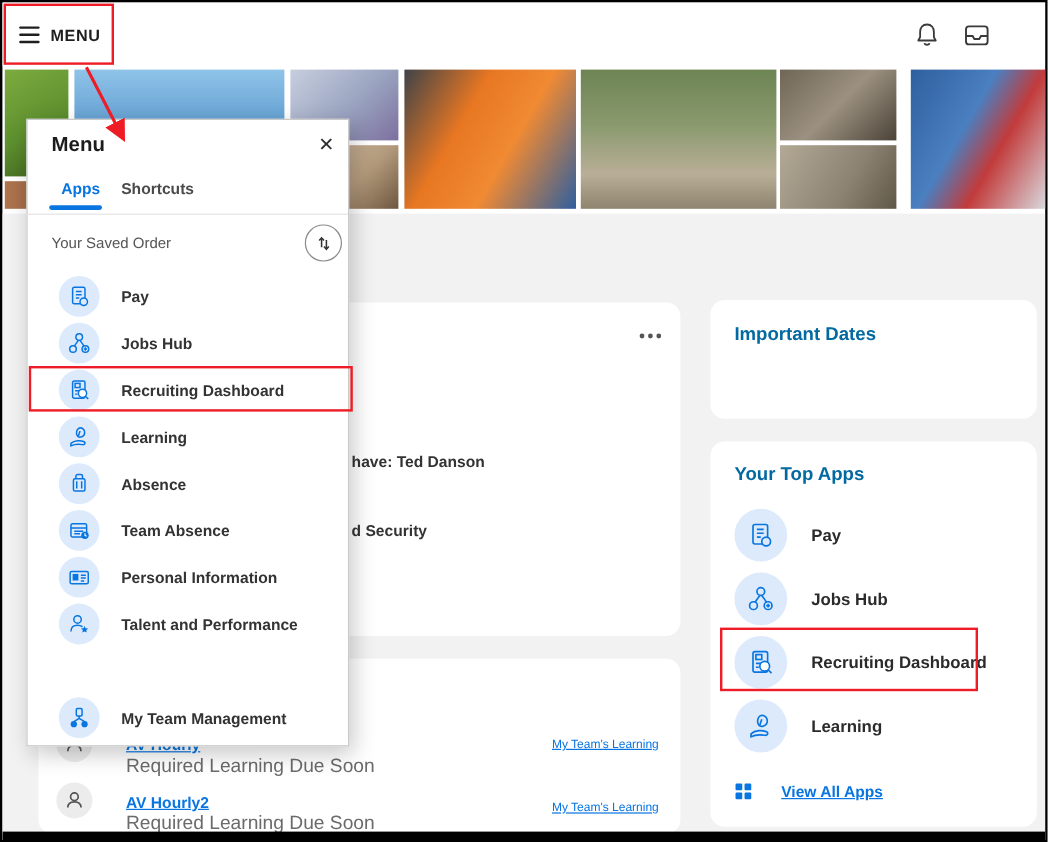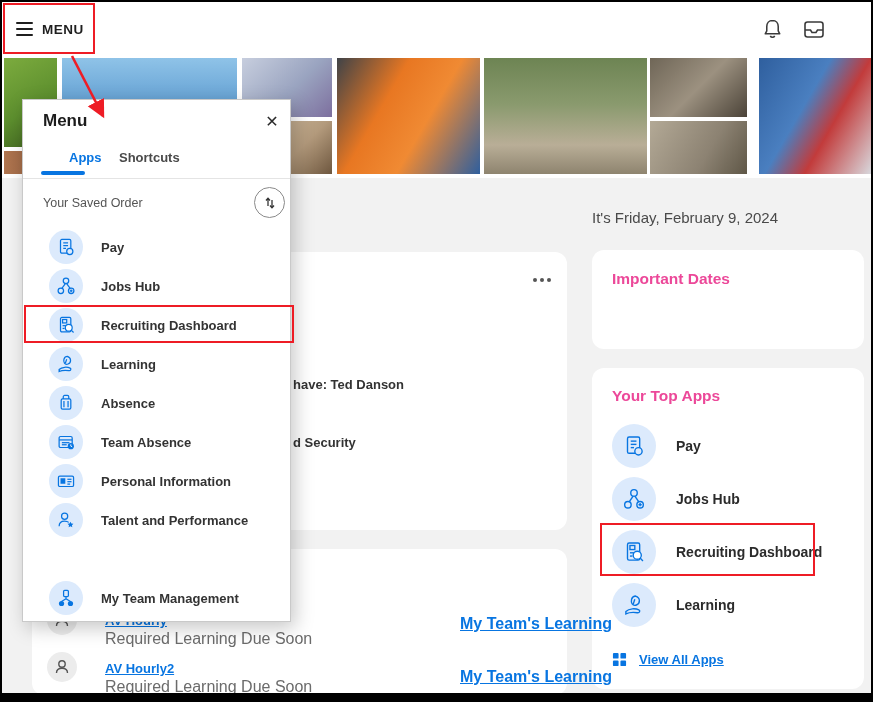--- a/index.html
+++ b/index.html
@@ -25,46 +25,46 @@
   #avatar { left:835px; top:12px; width:28px; height:28px; border-radius:50%;
     background:radial-gradient(circle at 50% 35%, #e8cfa8 0 36%, #b99668 37% 60%, #8a7358 61% 100%); }
 
   
   .photo { background:#ccc; }
 
   
   #workspace { left:0; top:176px; width:869px; height:517px; background:#f2f2f2; }
 
   .card { position:absolute; background:#fff; border-radius:12px; }
-  .card-title { font-size:15.5px; font-weight:bold; color:#ec4899; }
+  .card-title { font-size:15.5px; font-weight:bold; color:#0369a1; }
 
   
   #dots-more { display:flex; gap:3px; }
   #dots-more i { width:4px; height:4px; border-radius:50%; background:#555; }
   .fragment { font-size:13px; font-weight:bold; color:#333; }
 
   .learn-row-link { font-size:13px; font-weight:bold; color:var(--blue); text-decoration:underline; }
   .learn-row-sub { font-size:16px; color:#6b6b6b; }
-  .learn-action { font-size:16px; font-weight:bold; color:var(--blue); text-decoration:underline; }
+  .learn-action { font-size:10px; font-weight:normal; color:var(--blue); text-decoration:underline; }
   .gray-avatar { width:30px; height:30px; border-radius:50%; background:#ececec; display:flex; align-items:center; justify-content:center; }
 
   
   #date-text { font-size:15px; color:#4a4a4a; }
   #important-empty { font-size:12.5px; color:#5f5f5f; text-align:center; width:100%; }
   .topapp-label { font-size:14px; font-weight:bold; color:#2b2b2b; }
   .icon-circle { border-radius:50%; background:#dceafc; display:flex; align-items:center; justify-content:center; }
-  #view-all { display:flex; align-items:center; gap:12px; cursor:pointer; }
+  #view-all { display:flex; align-items:center; gap:24px; cursor:pointer; }
   #view-all span { font-size:13px; font-weight:bold; color:var(--blue); text-decoration:underline; }
 
   
   #menu-panel { left:20px; top:97px; width:269px; height:523px; background:#fff;
     border:1px solid #c9c9c9; box-shadow:4px 6px 18px rgba(0,0,0,.22); z-index:20; }
   #menu-title { left:20px; top:11px; font-size:17px; font-weight:bold; color:#1c1c1c; }
   #menu-close { left:238px; top:10px; width:22px; height:22px; font-size:16px; color:#2b2b2b; display:flex; align-items:center; justify-content:center; cursor:pointer; }
-  .tab { font-size:13px; font-weight:bold; cursor:pointer;margin-left:18px; }
+  .tab { font-size:13px; font-weight:bold; cursor:pointer; }
   #tab-apps { color:var(--blue); }
   #tab-shortcuts { color:#4a4a4a; }
   #tab-underline { left:18px; top:71px; width:44px; height:4px; border-radius:2px; background:var(--blue); }
   #tab-divider { left:0; top:78px; width:267px; height:1px; background:#e4e4e4; }
   #saved-order { left:20px; top:96px; font-size:12.5px; color:#555; }
   #sort-btn { left:231px; top:87px; width:31px; height:31px; border:1px solid #8a8a8a; border-radius:50%; display:flex; align-items:center; justify-content:center; cursor:pointer; background:#fff; }
   .menu-item { position:absolute; left:0; width:267px; height:38px; display:flex; align-items:center; gap:18px; padding-left:26px; cursor:pointer; }
   .menu-item .icon-circle { width:34px; height:34px; flex:0 0 34px; }
   .menu-item-label { font-size:13px; font-weight:bold; color:#333; }
 
@@ -164,21 +164,20 @@
   <div class="abs gray-avatar" style="left:45px; top:650px; z-index:2;">
     <svg width="18" height="18" viewBox="0 0 18 18">
       <circle cx="9" cy="6" r="3.2" fill="none" stroke="#555" stroke-width="1.4"></circle>
       <path d="M3.5 15 C3.5 11.5 6 10.2 9 10.2 C12 10.2 14.5 11.5 14.5 15" fill="none" stroke="#555" stroke-width="1.4"></path>
     </svg>
   </div>
   <a class="abs learn-row-link" style="left:103px; top:659px; z-index:2;">AV Hourly2</a>
   <div class="abs learn-row-sub" style="left:103px; top:676px; z-index:2;">Required Learning Due Soon</div>
   <a class="abs learn-action" style="left:458px; top:666px; z-index:2;">My Team's Learning</a>
 
-  <div class="abs" id="date-text" style="left:590px; top:207px; z-index:2;">It's Friday, February 9, 2024</div>
 
   <div class="card" style="left:590px; top:248px; width:272px; height:99px; z-index:1;">
     <div class="card-title abs" style="left:20px; top:20px;">Important Dates</div>
   </div>
 
   <div class="card" style="left:590px; top:366px; width:272px; height:321px; z-index:1;">
     <div class="card-title abs" style="left:20px; top:19px;">Your Top Apps</div>
 
     <div class="abs" style="left:20px; top:55px; width:232px; height:46px; display:flex; align-items:center; gap:20px; cursor:pointer;">
       <span class="icon-circle" style="width:44px; height:44px;">

